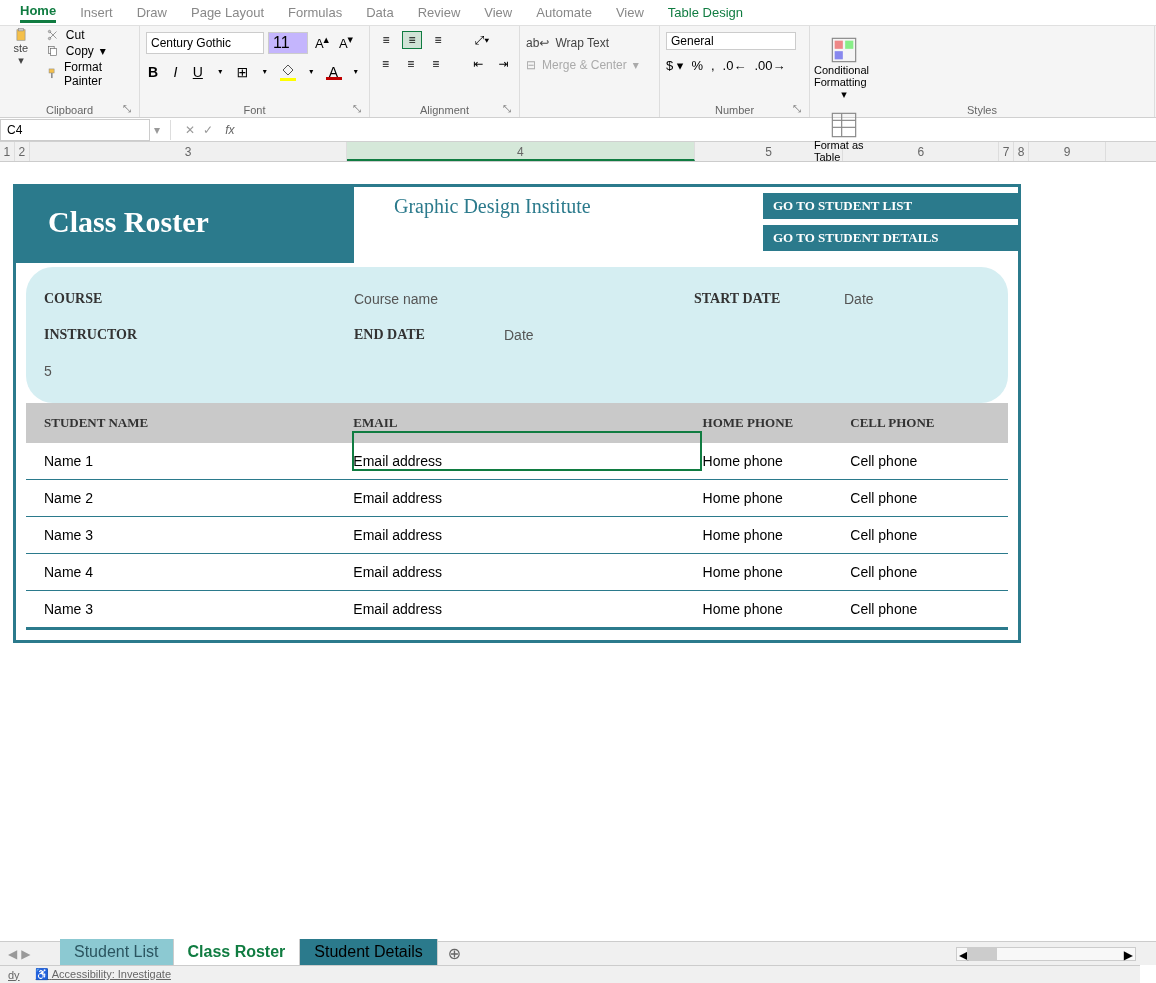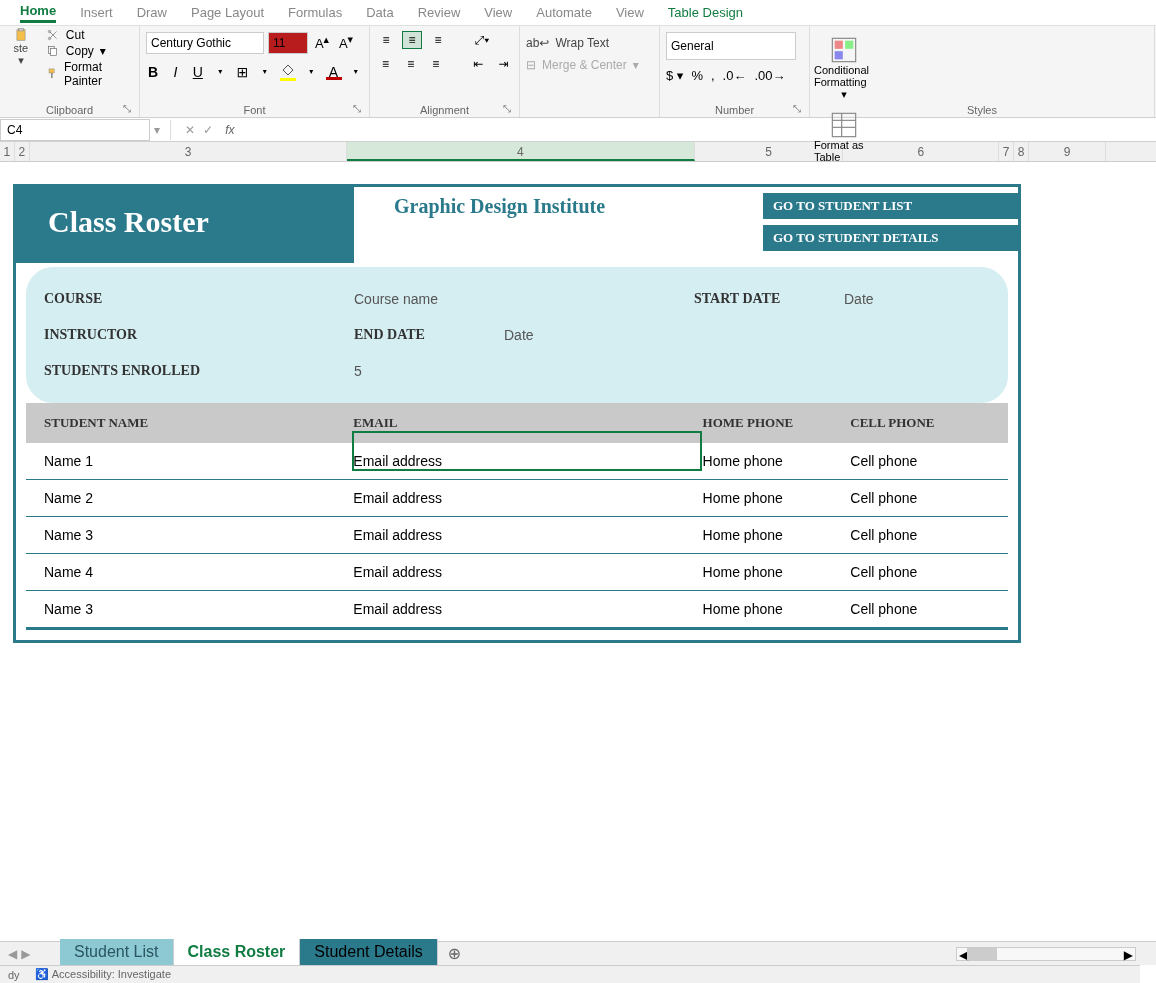--- a/index.html
+++ b/index.html
@@ -17,37 +17,37 @@
 .ribbon-group-launcher { position: absolute; bottom: 2px; right: 4px; width: 12px; height: 12px; font-size: 10px; color: #666; }
 
 .clipboard-group { width: 140px; }
 .paste-btn { display: flex; flex-direction: column; align-items: center; width: 34px; font-size: 11px; color: #444; }
 .clip-actions { display: flex; flex-direction: column; gap: 2px; font-size: 12px; padding-left: 4px; }
 .clip-actions div { display: flex; align-items: center; gap: 6px; }
 
 .font-group { width: 230px; }
 .font-row1 { display: flex; gap: 4px; padding: 4px 0; align-items: center; }
 .font-name { width: 118px; height: 22px; border: 1px solid #ccc; padding: 0 4px; font-size: 12px; background: #fff; }
-.font-size { width: 40px; height: 22px; border: 1px solid #ccc; padding: 0 4px; font-size: 12px; background: #b91c1c; }
+.font-size { width: 40px; height: 22px; border: 1px solid #ccc; padding: 0 4px; font-size: 16px; background: #c4b5fd; }
 .font-grow, .font-shrink { width: 20px; height: 20px; text-align: center; font-size: 13px; }
 .font-row2 { display: flex; gap: 8px; padding: 4px 0; align-items: center; font-size: 14px; }
 .font-row2 span { width: 20px; text-align: center; cursor: pointer; }
 
 .align-group { width: 150px; }
 .align-row { display: flex; gap: 6px; padding: 3px 0; }
 .align-row span { width: 20px; height: 18px; display: inline-flex; align-items: center; justify-content: center; border: 1px solid transparent; }
 .align-row span.selected { background: #d0e3d6; border: 1px solid #107c41; }
 
 .wrap-group { width: 140px; padding-top: 6px; }
 .wrap-content div { padding: 4px 0; font-size: 12px; color: #444; display: flex; align-items: center; gap: 6px; }
 .wrap-content .merge { color: #aaa; }
 
 .number-group { width: 150px; }
 .number-row1 { padding: 4px 0; }
-.number-format { width: 130px; height: 28px; border: 1px solid #ccc; padding: 0 4px; font-size: 12px; background: #fff; }
+.number-format { width: 130px; height: 18px; border: 1px solid #ccc; padding: 0 4px; font-size: 12px; background: #fff; }
 .number-row2 { display: flex; gap: 8px; padding: 4px 0; font-size: 13px; }
 
 .styles-group { width: 345px; display: flex; gap: 4px; padding: 4px 4px 16px 4px; }
 .style-btn { display: flex; flex-direction: column; align-items: center; font-size: 11px; padding-top: 6px; width: 60px; }
 .style-cells { display: grid; grid-template-columns: repeat(2, 1fr); gap: 2px; margin-left: 8px; }
 .style-cell { width: 96px; height: 26px; border: 1px solid #aaa; padding: 3px 6px; font-size: 12px; }
 .style-normal { border: 2px solid #3a8c42; background: #fff; }
 .style-bad { background: #ffc7ce; color: #9c0006; }
 .style-neutral { background: #ffeb9c; color: #9c5700; }
 .style-calc { background: #f2f2f2; color: #fa7d00; }
@@ -64,21 +64,21 @@
 .col-headers { display: flex; height: 20px; background: #f0f0f0; border-bottom: 1px solid #ccc; font-size: 12px; color: #666; }
 .col-headers div { border-right: 1px solid #ddd; text-align: center; line-height: 20px; }
 .ch1 { width: 15px; } .ch2 { width: 15px; } .ch3 { width: 320px; } .ch4 { width: 350px; background: #d5e8d9; border-bottom: 2px solid #107c41; } .ch5 { width: 150px; } .ch6 { width: 157px; } .ch7 { width: 15px; } .ch8 { width: 15px; } .ch9 { width: 78px; } .ch10 { width: 50px; margin-top: 28px; }
 
 
 .sheet-area { position: relative; height: 756px; overflow: hidden; background: #fff; }
 
 .roster-container { position: absolute; left: 13px; top: 22px; width: 1008px; border: 3px solid #2b7a8c; padding-bottom: 10px; }
 .roster-header { display: flex; }
 .roster-title { background: #2b7a8c; color: #fff; font-family: Georgia, serif; font-weight: bold; font-size: 30px; padding: 18px 32px; width: 338px; }
-.roster-inst { flex: 1; color: #2b7a8c; font-family: Georgia, serif; font-weight: bold; font-size: 20px; padding: 8px 0 0 40px; }
+.roster-inst { flex: 1; color: #2b7a8c; font-family: Georgia, serif; font-weight: normal; font-size: 20px; padding: 8px 0 0 40px; }
 .roster-links { width: 255px; padding: 6px 0; }
 .roster-link { background: #2b7a8c; color: #fff; font-family: Georgia, serif; font-weight: bold; font-size: 13px; padding: 5px 10px; margin-bottom: 6px; }
 
 .roster-info { background: #d5eef2; padding: 14px 18px; margin: 4px 10px 0 10px; border-radius: 27px; }
 .roster-info-row { display: flex; padding: 10px 0; }
 .roster-info-label { width: 310px; font-family: Georgia, serif; font-weight: bold; font-size: 14px; color: #333; }
 .roster-info-val { width: 340px; font-family: 'Century Gothic', sans-serif; font-size: 14px; color: #555; }
 .roster-info-label2 { width: 150px; font-family: Georgia, serif; font-weight: bold; font-size: 14px; color: #333; }
 .roster-info-val2 { font-family: 'Century Gothic', sans-serif; font-size: 14px; color: #555; }
 
@@ -96,21 +96,21 @@
 .sheet-tabs { display: flex; }
 .sheet-tab { padding: 4px 14px; font-size: 16px; border-right: 1px solid #ccc; background: #fff; }
 .sheet-tab.st-active { background: #fff; border-bottom: 3px solid #107c41; color: #107c41; font-weight: 600; }
 .sheet-tab.st-dark { background: #2b7a8c; color: #000000; }
 .sheet-tab.st-teal { background: #8cc9d2; color: #2b5560; }
 .sheet-add { padding: 0 10px; color: #666; font-size: 16px; }
 .hscroll { position: absolute; right: 20px; width: 180px; height: 14px; border: 1px solid #ccc; background: #f8f8f8; }
 .hscroll-thumb { position: absolute; left: 10px; width: 30px; height: 12px; background: #ccc; }
 
 
-.status-bar { position: absolute; bottom: 0; left: 0; right: 16px; height: 18px; background: #f0f0f0; border-top: 1px solid #ccc; font-size: 11px; color: #666; display: flex; align-items: center; padding: 0 8px; gap: 16px; }
+.status-bar { position: absolute; bottom: 0; left: 0; right: 16px; height: 18px; background: #f0f0f0; border-top: 1px solid #ccc; font-size: 11px; color: #666; display: flex; align-items: center; padding: 0 8px; gap: 16px; text-decoration: underline; }
 
 .icon-svg { width: 14px; height: 14px; }
 </style>
 </head>
 <body>
 
 <div class="ribbon-tabs">
   <span class="active">Home</span>
   <span>Insert</span>
   <span>Draw</span>
@@ -300,21 +300,20 @@
         <div class="roster-info-val">Course name</div>
         <div class="roster-info-label2">START DATE</div>
         <div class="roster-info-val2">Date</div>
       </div>
       <div class="roster-info-row">
         <div class="roster-info-label">INSTRUCTOR</div>
         <div class="roster-info-label2">END DATE</div>
         <div class="roster-info-val2">Date</div>
       </div>
       <div class="roster-info-row">
-        <div class="roster-info-label">STUDENTS ENROLLED</div>
         <div class="roster-info-val">5</div>
       </div>
     </div>
     <div class="roster-table">
       <div class="roster-th">
         <div class="rt-col1">STUDENT NAME</div>
         <div class="rt-col2">EMAIL</div>
         <div class="rt-col3">HOME PHONE</div>
         <div class="rt-col4">CELL PHONE</div>
       </div>

